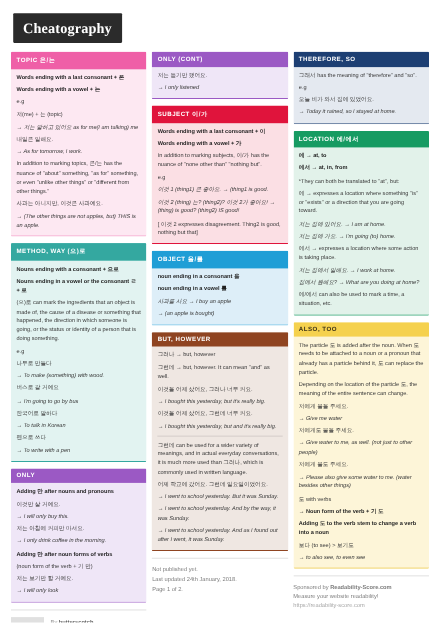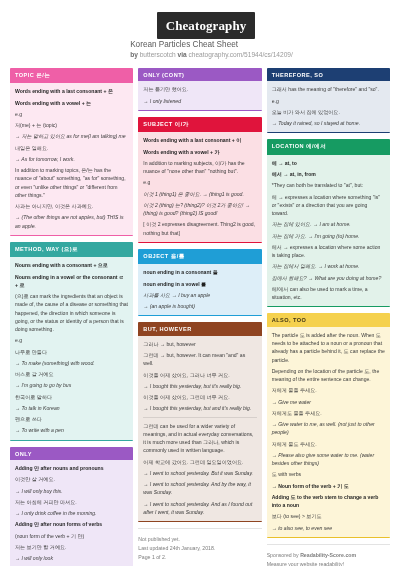--- a/index.html
+++ b/index.html
@@ -4,21 +4,21 @@
 <style>
   html,body{margin:0;padding:0;}
   body{
     width:400px;height:566px;background:#ffffff;
     font-family:"Liberation Sans", sans-serif;
     color:#222;overflow:hidden;
   }
   .page{width:400px;height:566px;position:relative;box-sizing:border-box;}
 
   
-  .masthead{display:flex;align-items:center;padding:12px 0 8px 12px;flex-direction:column;}
+  .masthead{display:flex;align-items:center;padding:12px 0 8px 12px;}
   .logo{
     background:#2b2b2b;color:#fff;
     font-family:"Liberation Serif", serif;
     font-size:13px;font-weight:700;
     padding:7px 9px;letter-spacing:.1px;line-height:1;
     border-radius:1px;
   }
   .title-block{margin-left:11px;line-height:1.35;}
   .sheet-title{font-size:8.2px;color:#5a5a5a;font-weight:400;}
   .sheet-by{font-size:6.6px;color:#8d8d8d;margin-top:1px;}
@@ -78,24 +78,20 @@
   .f-link{font-size:5.2px;color:#a6a6a6;}
   .f-body{font-size:5.2px;color:#7d7d7d;line-height:1.75;}
 </style>
 </head>
 <body>
 
 <div class="page">
 
   <div class="masthead">
     <div class="logo">Cheatography</div>
-    <div class="title-block">
-      <div class="sheet-title">Korean Particles Cheat Sheet</div>
-      <div class="sheet-by"><b>by</b> <span class="lt">butterscotch</span> <b>via</b> <span class="lt">cheatography.com/51944/cs/14209/</span></div>
-    </div>
   </div>
 
   <div class="cols">
 
     <div class="col">
 
       <div class="card t-pink">
         <div class="card-hd">TOPIC 은/는</div>
         <div class="card-bd">
           <p class="b">Words ending with a last consonant + 은</p>

